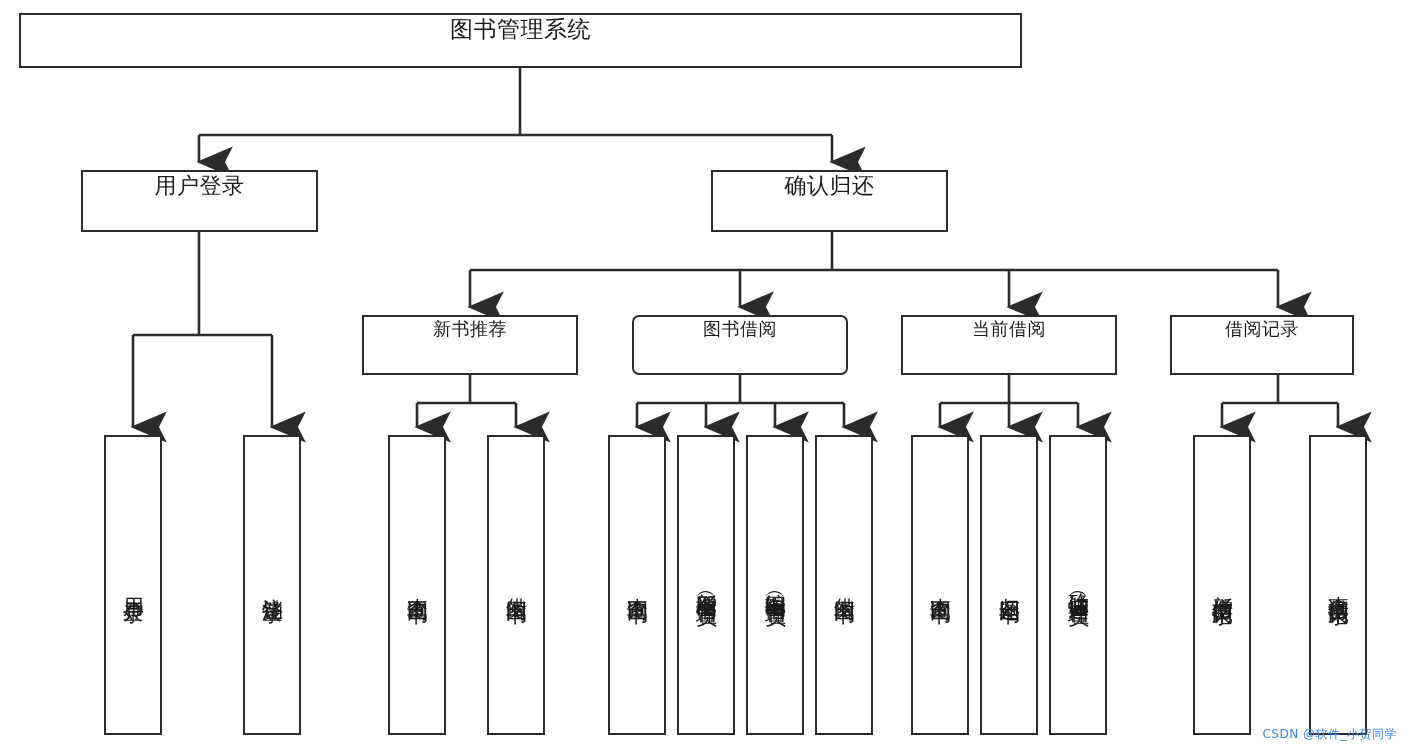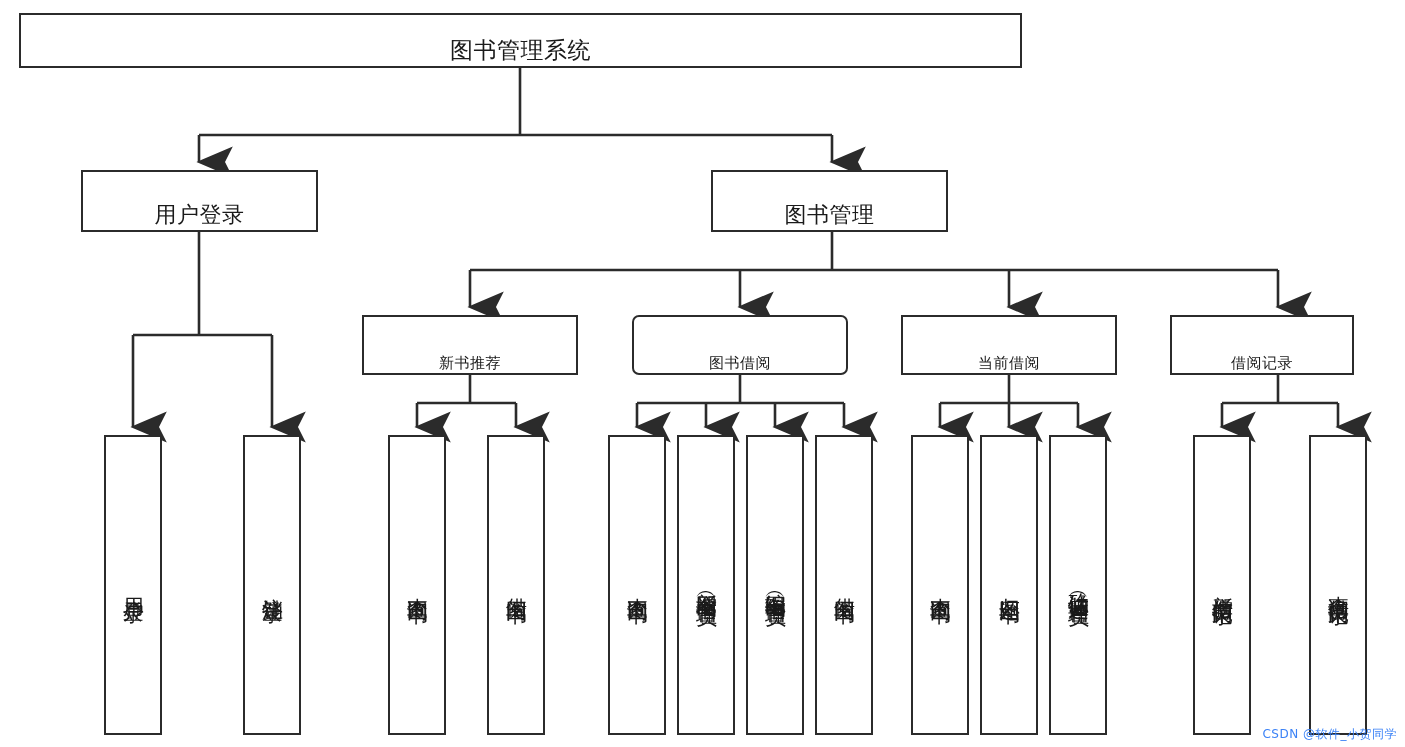--- a/index.html
+++ b/index.html
@@ -24,33 +24,33 @@
     width: 1405px;
     height: 747px;
     pointer-events: none;
   }
   .node {
     position: absolute;
     box-sizing: border-box;
     border: 2px solid #2b2b2b;
     background: #ffffff;
     display: flex;
-    align-items: flex-end;
+    align-items: flex-start;
     justify-content: center;
     color: #1a1a1a;
     z-index: 2;
   }
   .node.root {
     font-size: 23px;
   }
   .node.l2 {
     font-size: 22px;
   }
   .node.l3 {
-    font-size: 15px;
+    font-size: 18px;
   }
   .node.leaf {
     font-size: 21px;
     align-items: center;
     justify-content: center;
   }
   .node .label {
     display: block;
     line-height: 1.3;
     letter-spacing: 0.5px;
@@ -130,21 +130,21 @@
   </svg>
 
   <div class="node root" style="left:19px; top:13px; width:1003px; height:55px;">
     <span class="label">图书管理系统</span>
   </div>
 
   <div class="node l2" style="left:81px; top:170px; width:237px; height:62px;">
     <span class="label">用户登录</span>
   </div>
   <div class="node l2" style="left:711px; top:170px; width:237px; height:62px;">
-    <span class="label">图书管理</span>
+    <span class="label">确认归还</span>
   </div>
 
   <div class="node l3" style="left:362px; top:315px; width:216px; height:60px;">
     <span class="label">新书推荐</span>
   </div>
   <div class="node l3" style="left:632px; top:315px; width:216px; height:60px;border-radius:7px;">
     <span class="label">图书借阅</span>
   </div>
   <div class="node l3" style="left:901px; top:315px; width:216px; height:60px;">
     <span class="label">当前借阅</span>

